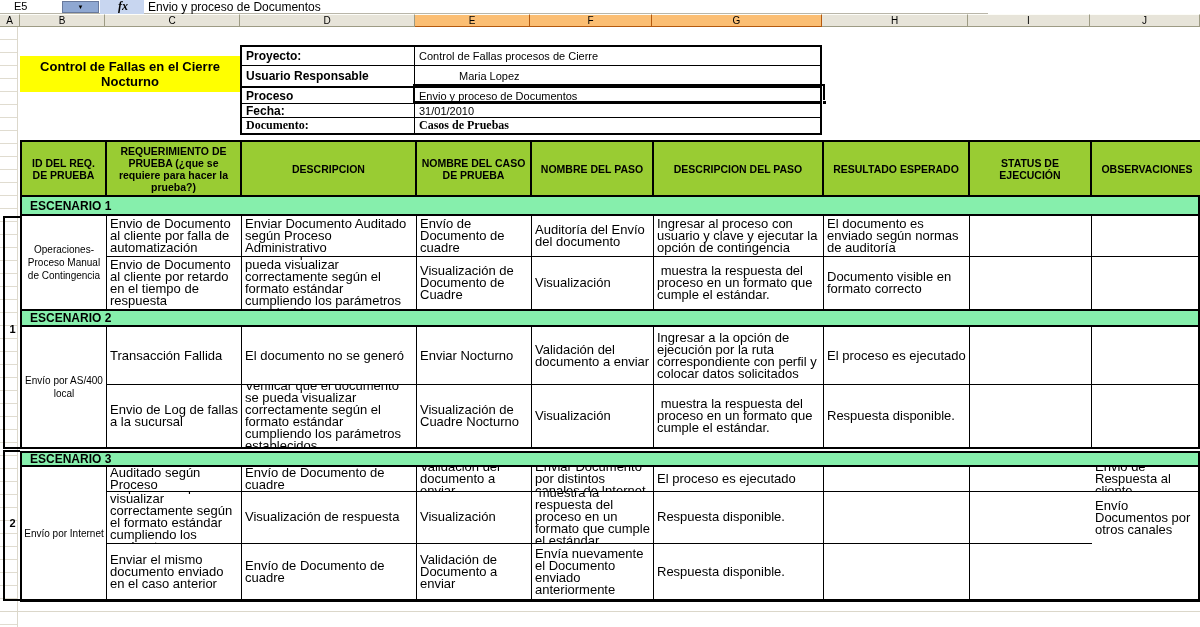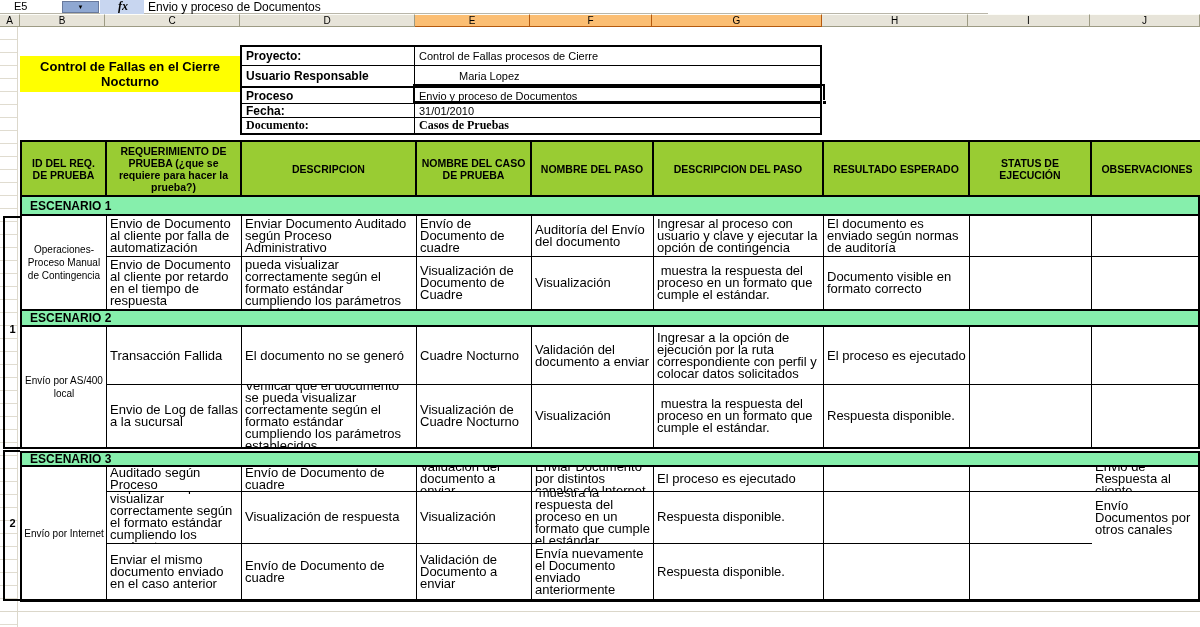--- a/index.html
+++ b/index.html
@@ -175,21 +175,21 @@
     <div class="cell lastrow">Documento visible en formato correcto</div>
     <div class="cell lastrow"></div>
     <div class="cell lastrow lastcol"></div>
   </div>
 
   <div class="stitle h16">ESCENARIO 2</div>
   <div class="cols blk blk2">
     <div class="cell group">Envío por AS/400 local</div>
     <div class="cell">Transacción Fallida</div>
     <div class="cell">El documento no se generó</div>
-    <div class="cell">Cuadre Nocturno</div>
+    <div class="cell">Enviar Nocturno</div>
     <div class="cell">Validación del documento a enviar</div>
     <div class="cell">Ingresar a la opción de ejecución por la ruta correspondiente con perfil y colocar datos solicitados</div>
     <div class="cell">El proceso es ejecutado</div>
     <div class="cell"></div>
     <div class="cell lastcol"></div>
     <div class="cell lastrow">Envio de Log de fallas a la sucursal</div>
     <div class="cell lastrow">Verificar que el documento se pueda visualizar correctamente según el formato estándar cumpliendo los parámetros establecidos</div>
     <div class="cell lastrow">Visualización de Cuadre Nocturno</div>
     <div class="cell lastrow">Visualización</div>
     <div class="cell lastrow"> muestra la respuesta del proceso en un formato que cumple el estándar.</div>

